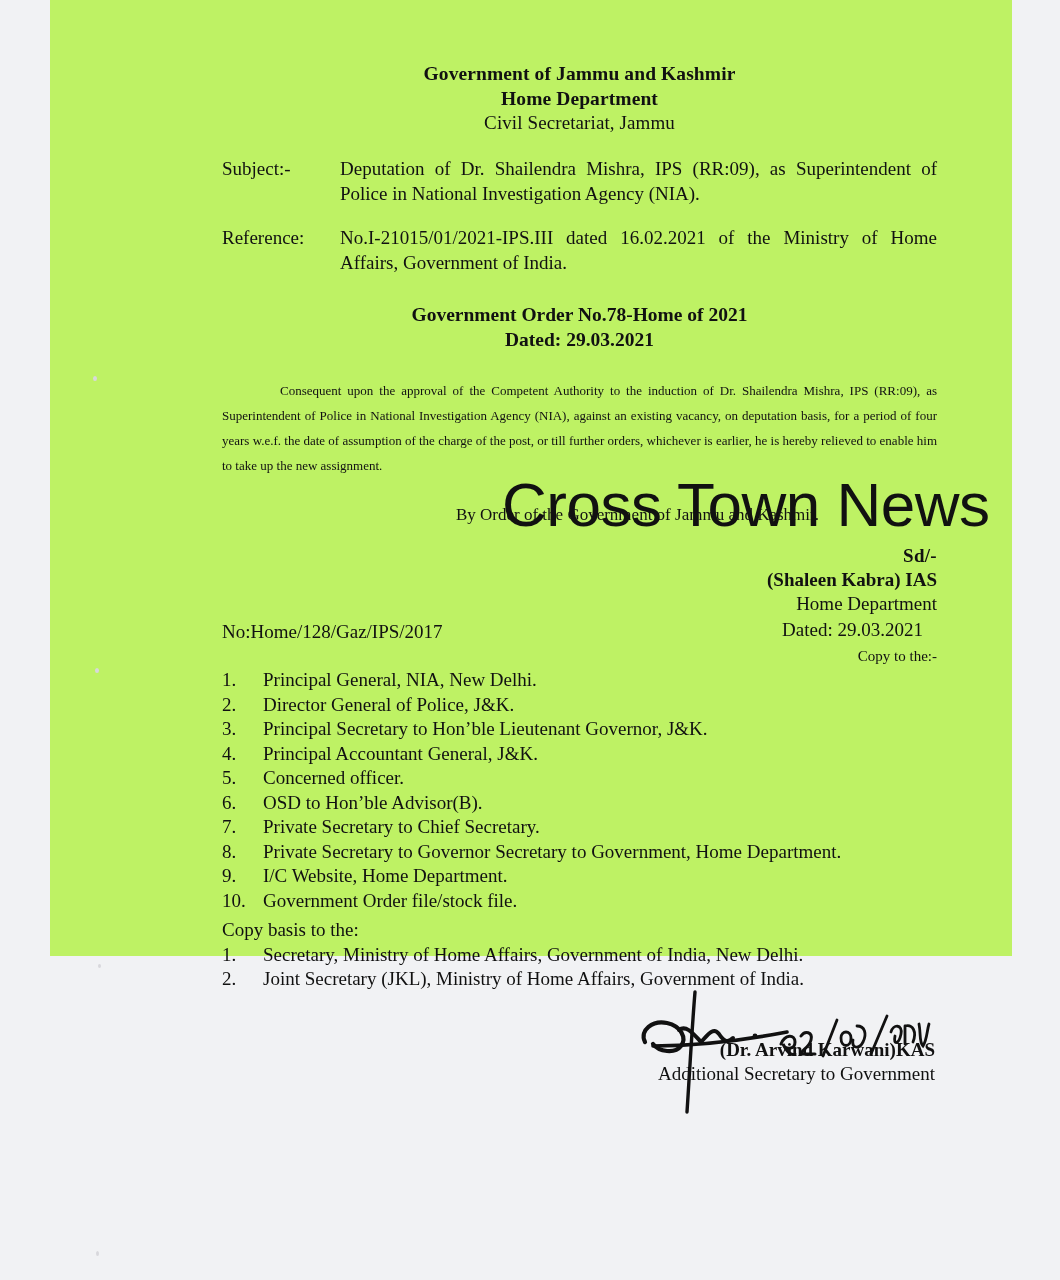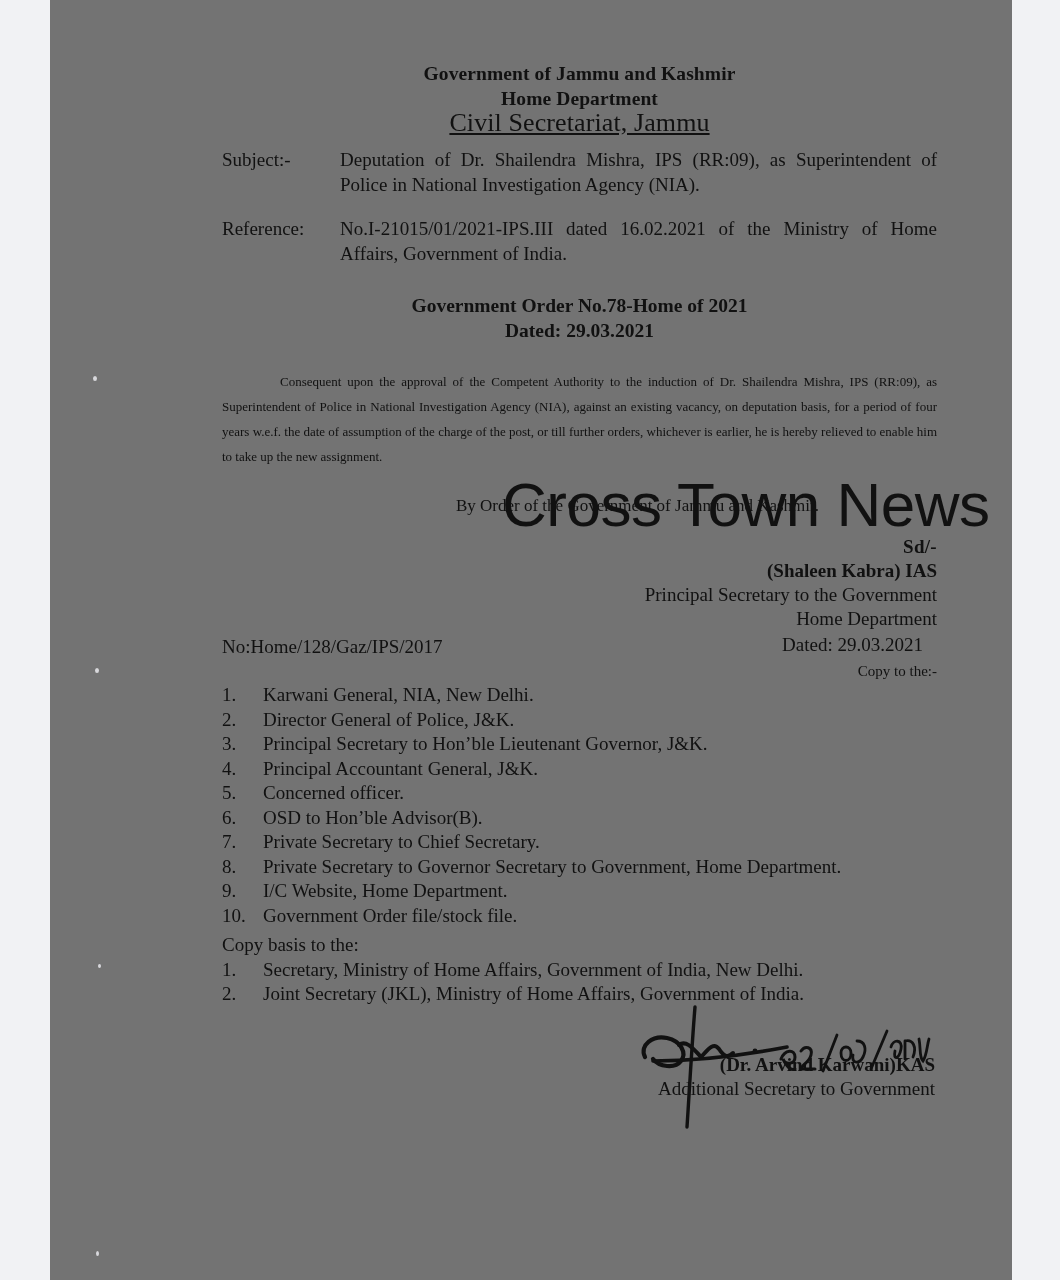--- a/index.html
+++ b/index.html
@@ -15,22 +15,22 @@
     overflow: hidden;
     position: relative;
   }
 
   
   .page-sheet {
     position: absolute;
     left: 50px;
     top: 0;
     width: 962px;
-    height: 1280px;
-    background: #737373;
+    height: 956px;
+    background: #bef264;
     box-sizing: border-box;
   }
 
   .doc-body {
     position: absolute;
     left: 172px;          
     top: 0;
     width: 715px;         
     height: 1280px;
     color: #111111;
@@ -42,29 +42,28 @@
     padding-top: 62px;
   }
   .lh-line {
     font-weight: bold;
     font-size: 19.5px;
     line-height: 24.5px;
     letter-spacing: .1px;
   }
   .lh-line.sub {
     font-weight: normal;
-    font-size: 26px;
-    text-decoration: underline;
+    font-size: 19px;
   }
 
   
   .field-row {
     display: flex;
     align-items: flex-start;
-    margin-top: 11px;
+    margin-top: 20px;
   }
   .field-row.tight { margin-top: 18px; justify-content: flex-end; }
   .field-label {
     flex: 0 0 118px;
     font-size: 19px;
     line-height: 25.5px;
   }
   .field-value {
     flex: 1 1 auto;
     font-size: 19px;
@@ -224,35 +223,34 @@
       <div>Dated: 29.03.2021</div>
     </div>
 
     <div class="main-para">Consequent upon the approval of the Competent Authority to the induction of Dr. Shailendra Mishra, IPS (RR:09), as Superintendent of Police in National Investigation Agency (NIA), against an existing vacancy, on deputation basis, for a period of four years w.e.f. the date of assumption of the charge of the post, or till further orders, whichever is earlier, he is hereby relieved to enable him to take up the new assignment.</div>
 
     <div class="by-order">By Order of the Government of Jammu and Kashmir.</div>
 
     <div class="sig-block">
       <div class="sd">Sd/-</div>
       <div class="bold">(Shaleen Kabra) IAS</div>
-      <div>Principal Secretary to the Government</div>
       <div>Home Department</div>
       <div class="sig-dated">Dated: 29.03.2021</div>
     </div>
 
     <div class="fileno-row">
       <span class="fileno">No:Home/128/Gaz/IPS/2017</span>
     </div>
 
     <div class="copy-head">Copy to the:-</div>
 
     <ol class="copy-list" id="copy-to-list">
         <li>
           <span class="num">1.</span>
-          <span class="txt">Karwani General, NIA, New Delhi.</span>
+          <span class="txt">Principal General, NIA, New Delhi.</span>
         </li>
         <li>
           <span class="num">2.</span>
           <span class="txt">Director General of Police, J&amp;K.</span>
         </li>
         <li>
           <span class="num">3.</span>
           <span class="txt">Principal Secretary to Hon’ble Lieutenant Governor, J&amp;K.</span>
         </li>
         <li>

